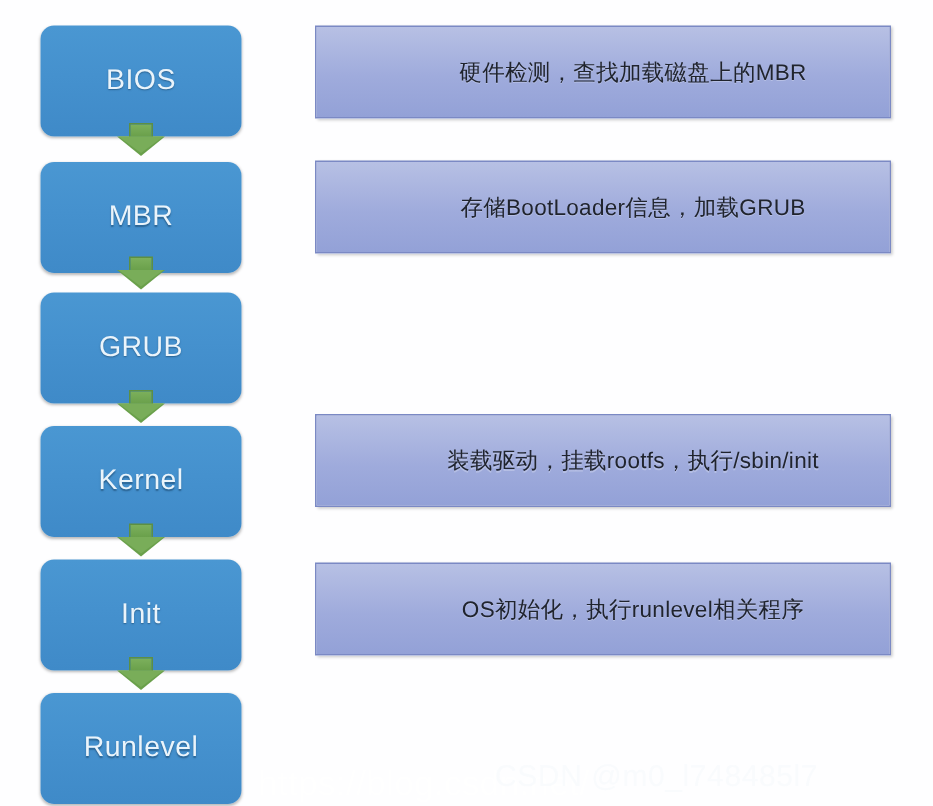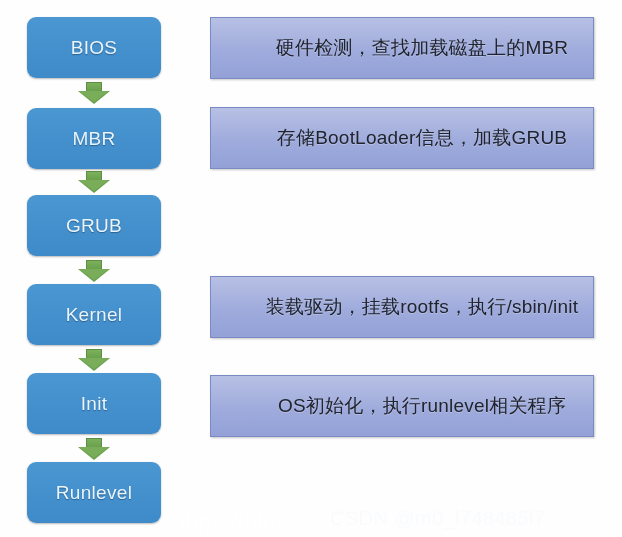--- a/index.html
+++ b/index.html
@@ -10,21 +10,21 @@
     overflow:hidden;
     position:relative;
   }
   #diagram{
     position:absolute;left:0;top:0;width:622px;height:537px;
     background:#fefeff;
   }
   
   .stage{
     position:absolute;
-    left:27px;width:134px;height:61px;
+    left:27px;width:134px;height:74px;
     border-radius:9px;
     background:linear-gradient(180deg,#4a97d2 0%,#4591ce 45%,#3f8ac8 100%);
     box-shadow:0 1px 2px rgba(0,0,0,.28);
     display:flex;align-items:center;justify-content:center;
     box-sizing:border-box;
   }
   .stage-label{
     color:#eaf4fb;
     font-size:19px;
     letter-spacing:.3px;
@@ -58,21 +58,21 @@
     position:absolute;
     left:210px;width:384px;height:62px;
     background:linear-gradient(180deg,#b7c0e4 0%,#9fabdc 55%,#93a1d7 100%);
     border:1px solid #7b89c4;
     box-shadow:1px 1px 2px rgba(0,0,0,.22);
     display:flex;align-items:center;justify-content:center;
     box-sizing:border-box;
   }
   .desc-label{
     color:#20242e;
-    font-size:19px;
+    font-size:15px;
     letter-spacing:.2px;
     white-space:nowrap;
     text-shadow:0 1px 0 rgba(255,255,255,.25);
     margin-left:40px;
   }
   
   .watermark{
     position:absolute;
     pointer-events:none;
     white-space:nowrap;

